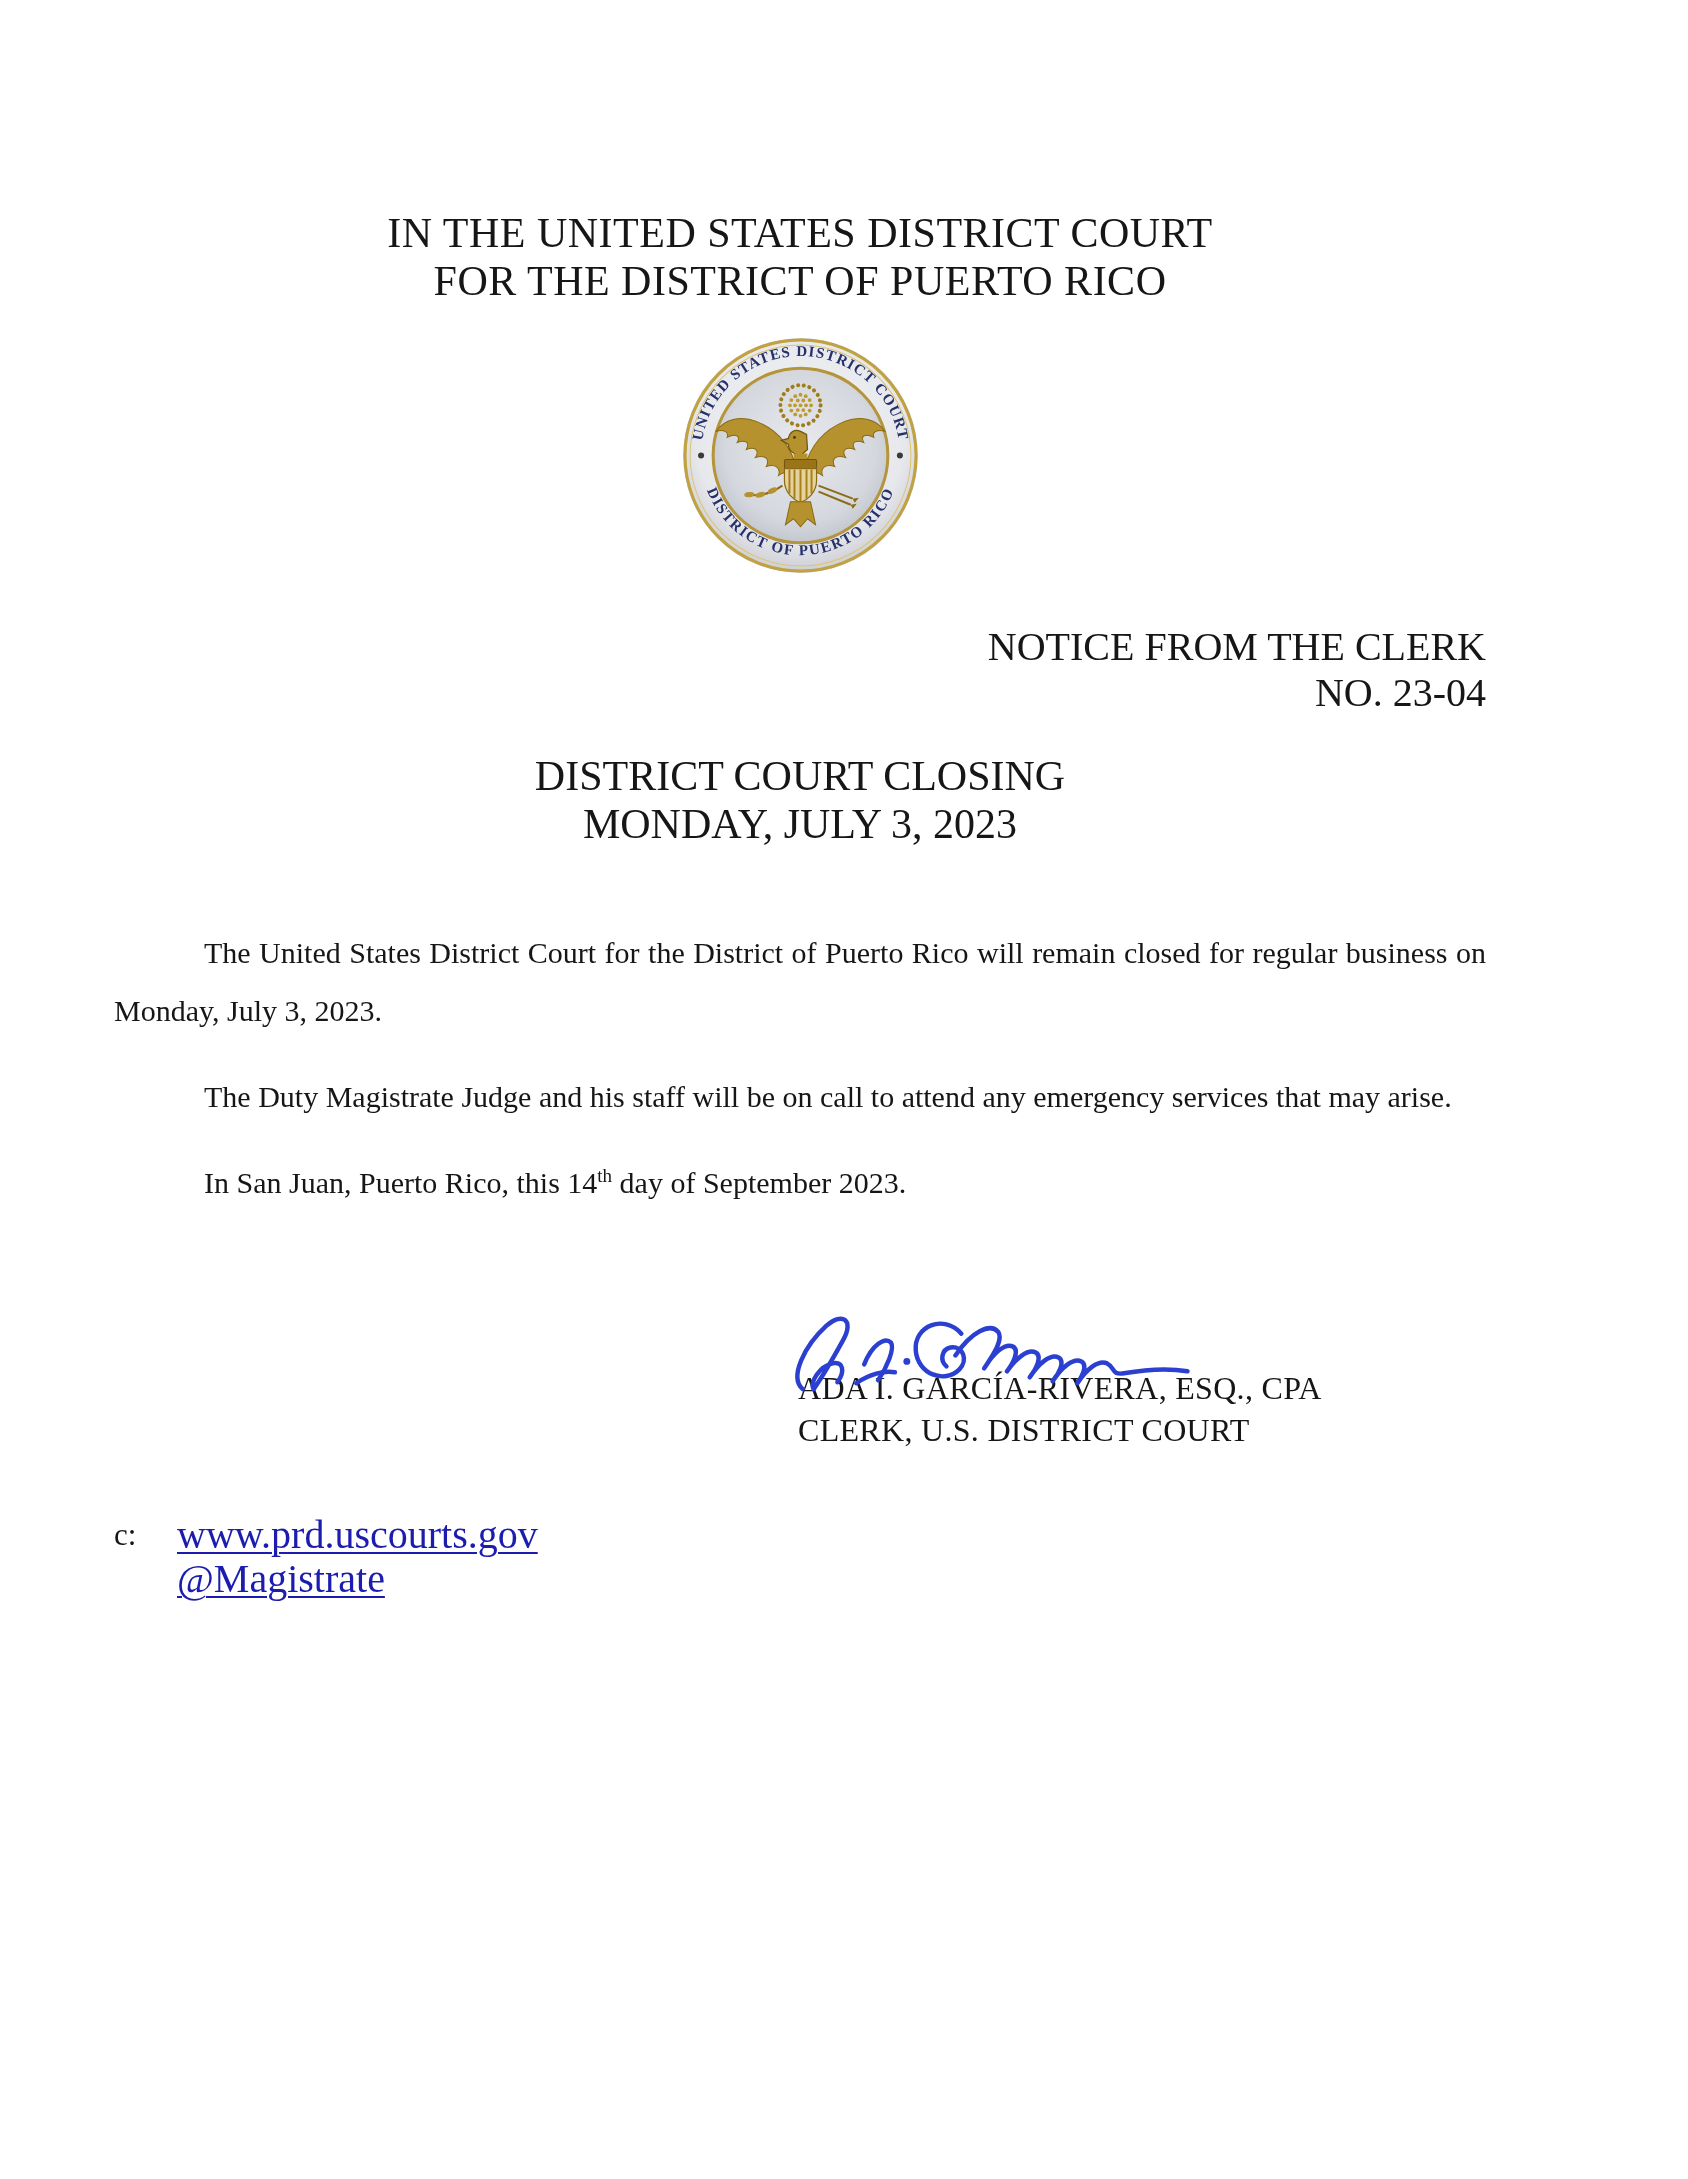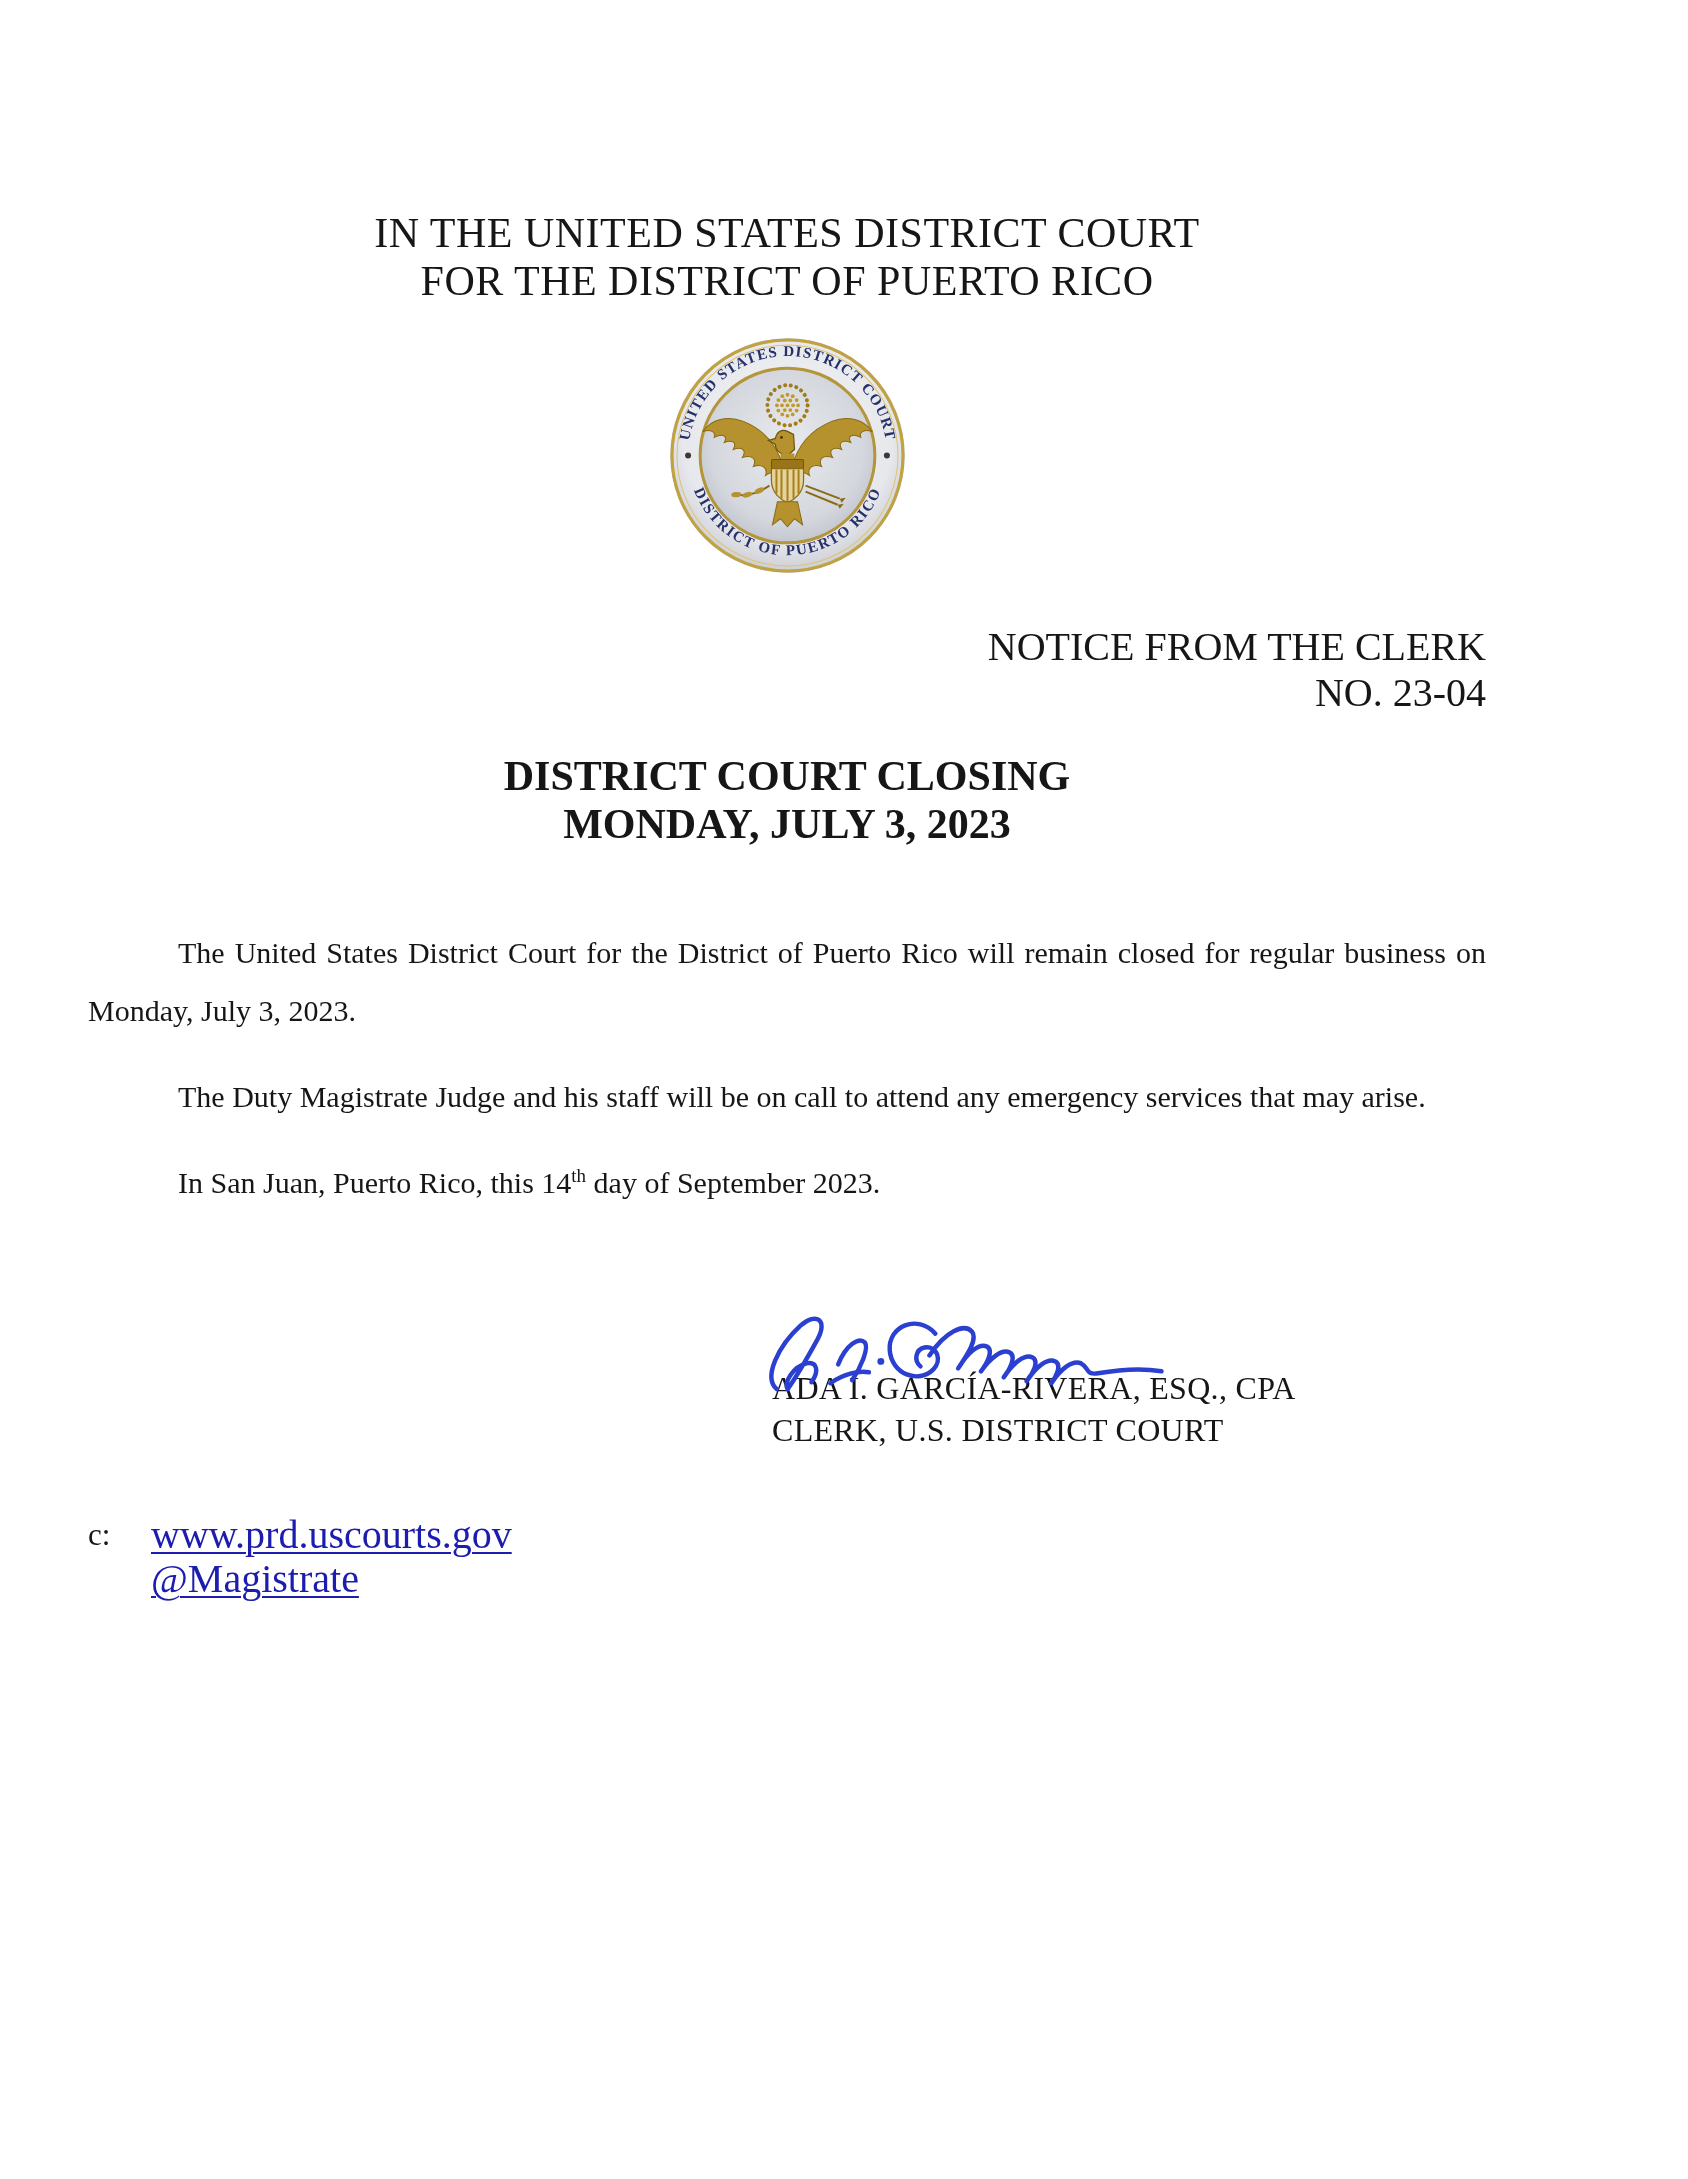--- a/index.html
+++ b/index.html
@@ -4,30 +4,30 @@
 <style>
   html,body{margin:0;padding:0;background:#ffffff;}
   .page{
     position:relative;
     width:1689px;height:1698px;
     background:var(--page-bg,#fff);
     color:var(--text,#161616);
     font-family:"Liberation Serif", serif;
     overflow:hidden;
     box-sizing:border-box;
-    padding:209px 203px 0 88px;
+    padding:209px 203px 0 114px;
   }
   .court-header{text-align:center;font-size:42px;line-height:48px;letter-spacing:0.5px;}
   .seal-wrap{text-align:center;margin-top:30px;}
   .seal-wrap svg{display:inline-block;}
   .seal-band-text{font-family:"Liberation Serif",serif;font-weight:bold;fill:var(--seal-navy,#26306b);}
   .gold{fill:var(--seal-gold,#b5922e);}
   .gold-dark{fill:var(--seal-gold-dark,#8a6a14);}
   .notice-block{text-align:right;margin-top:44px;font-size:40px;line-height:46px;}
-  .subject-block{text-align:center;margin-top:36px;font-size:42px;line-height:48px;font-weight:bold;}
+  .subject-block{text-align:center;margin-top:36px;font-size:42px;line-height:48px;font-weight:normal;}
   .body-par{
     margin:28px 0 0 0;
     font-size:30px;line-height:58px;
     text-align:justify;text-indent:90px;
   }
   .body-par.first{margin-top:76px;}
   .date-par{margin:28px 0 0 0;font-size:30px;line-height:58px;text-indent:90px;}
   .date-par sup{font-size:19px;line-height:0;vertical-align:super;}
   .sig-block{margin-top:78px;}
   .sig-svg{display:block;margin-left:672px;margin-bottom:-42px;position:relative;z-index:2;}

